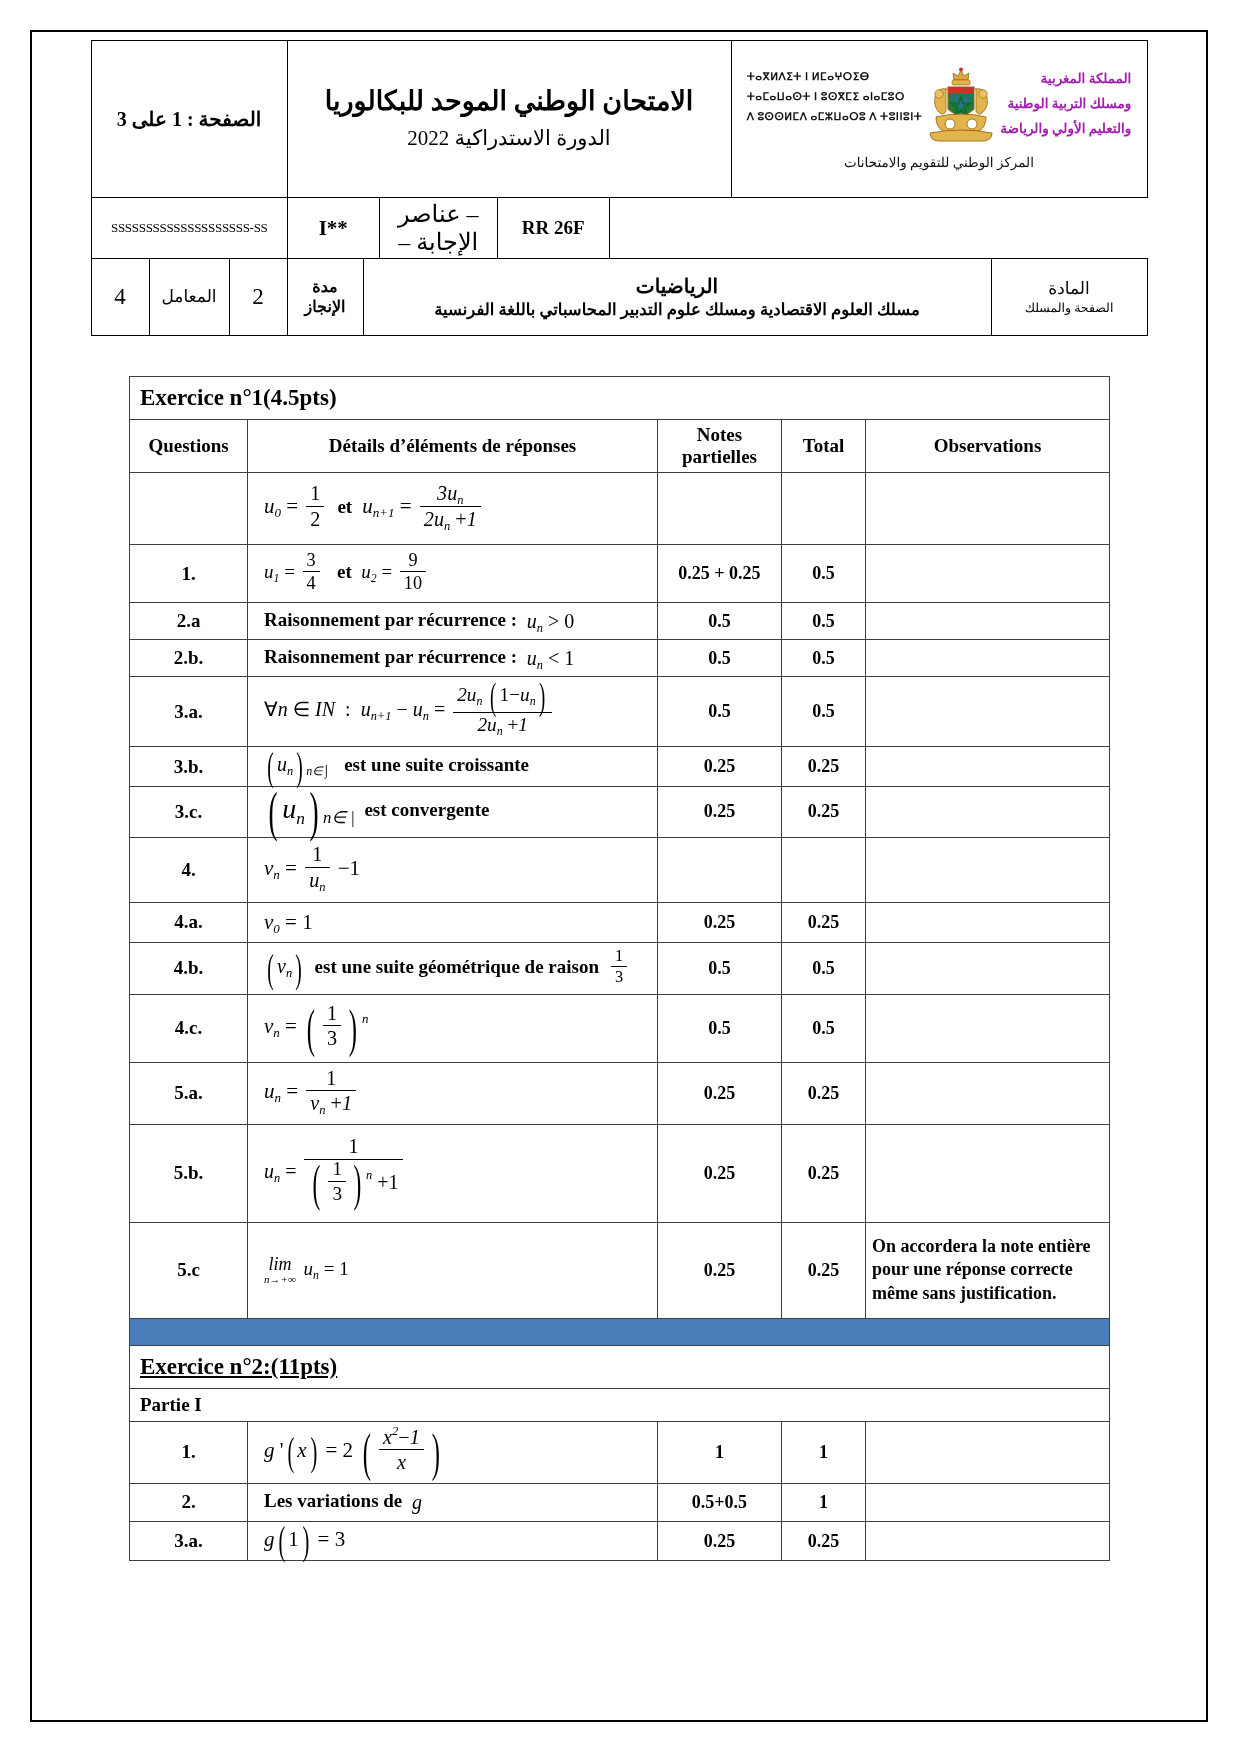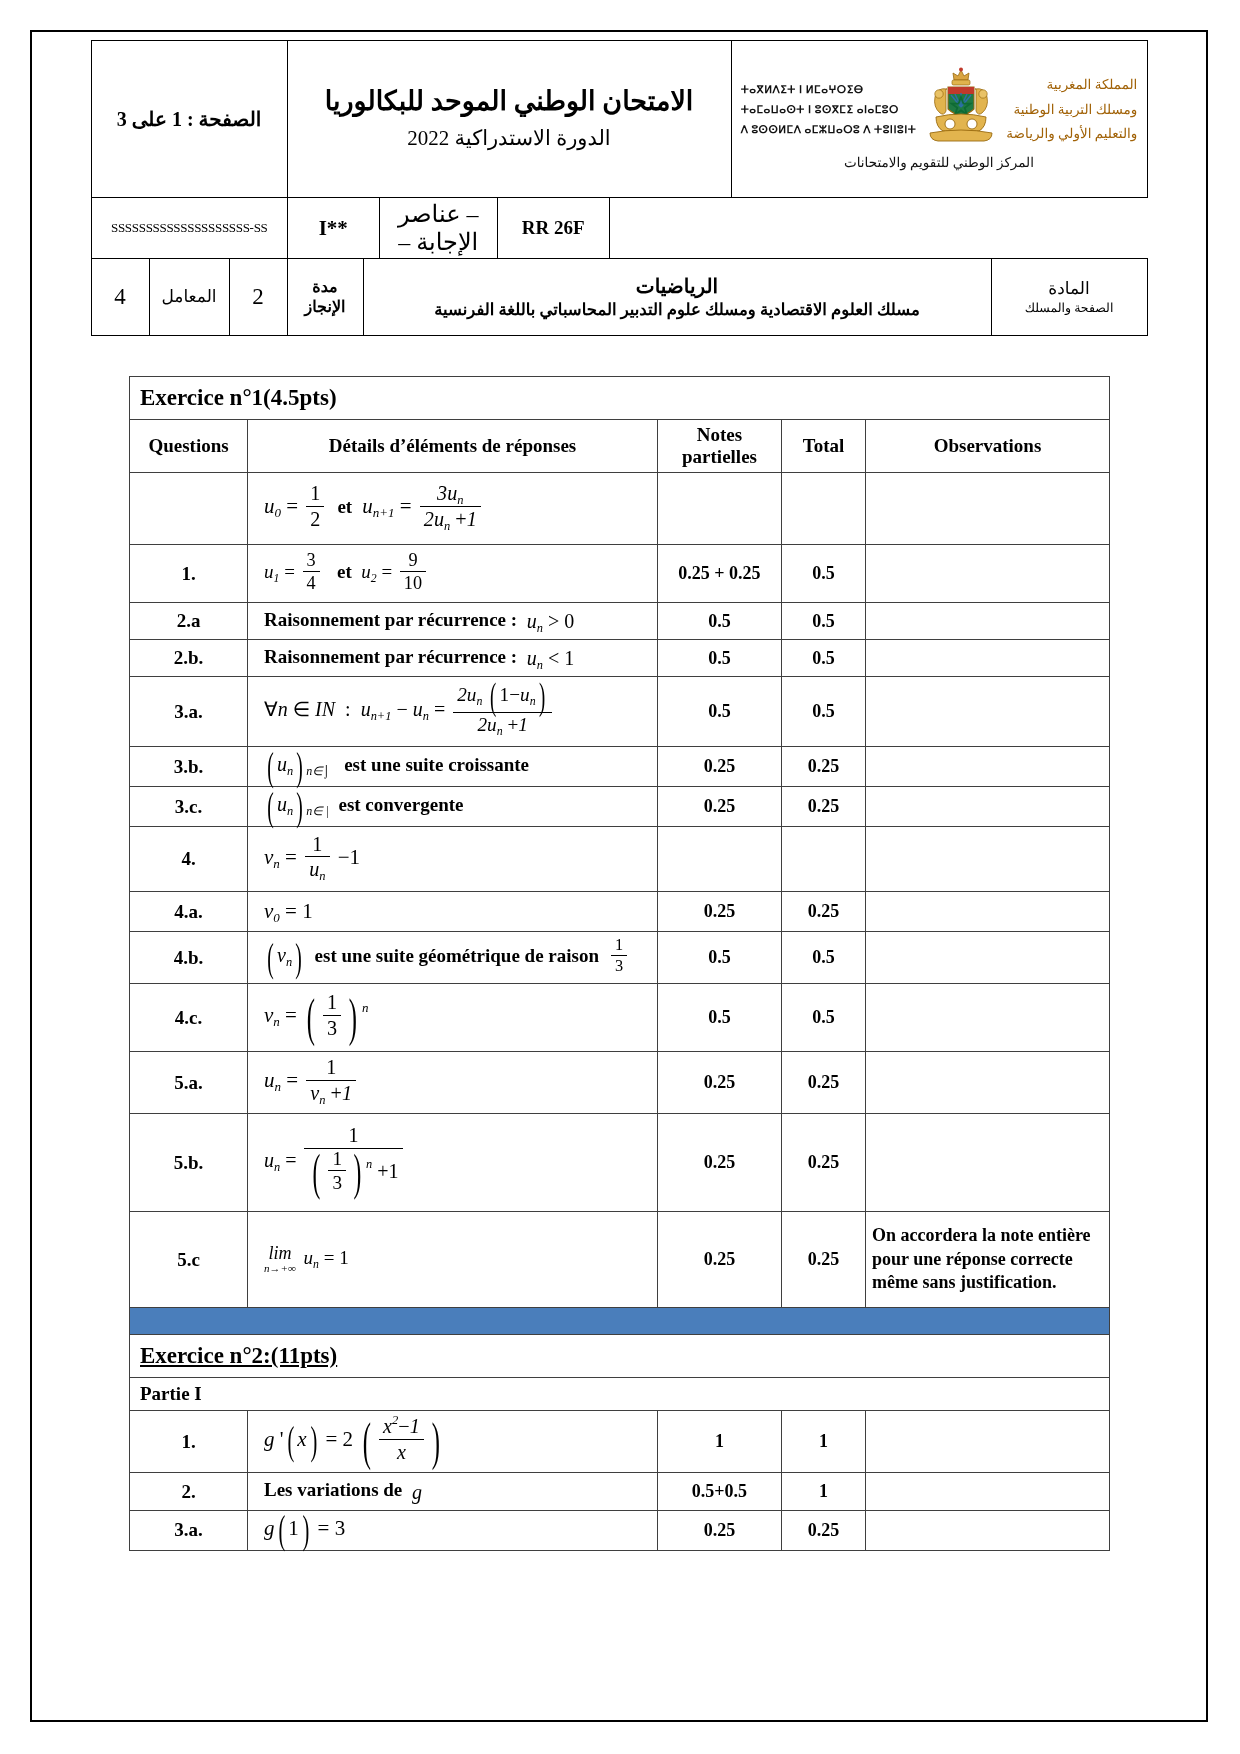--- a/index.html
+++ b/index.html
@@ -67,40 +67,40 @@
     line-height: 1.5;
     margin-top: 4px;
   }
   .cell-logo {
     height: 148px;
     padding: 4px 6px !important;
   }
   .logo-wrap {
     display: flex;
     flex-direction: row;
-    align-items: center;
     justify-content: center;
-    gap: 8px;
+    gap: 2px;
   }
   .tifinagh {
     font-size: 10.5px;
     font-weight: bold;
     line-height: 1.9;
     letter-spacing: .5px;
     text-align: left;
     white-space: nowrap;
     color: #111;
   }
   .arab-min {
     font-size: 13.5px;
     direction: rtl;
     line-height: 1.85;
     text-align: right;
     white-space: nowrap;
-    color: #a16207;
+    color: #a21caf;
+    font-weight: bold;
   }
   .logo-bottom {
     font-size: 13.5px;
     direction: rtl;
     text-align: center;
     margin-top: 1px;
     color: #111;
     white-space: nowrap;
   }
 
@@ -492,21 +492,21 @@
           <span class="txtb">&nbsp;&nbsp;</span><span class="txtb">est une suite croissante</span>
         </td>
         <td class="ncell">0.25</td>
         <td class="tcell">0.25</td>
         <td class="ocell"></td>
       </tr>
 
       <tr style="height:40px">
         <td class="qcell">3.c.</td>
         <td class="dcell">
-          <span class="m" style="font-size:20px"><span class="medparen">(</span><span>u</span><sub>n</sub><span class="medparen">)</span><span class="subscr-small">n∈ |</span></span>
+          <span class="m" style="font-size:28px"><span class="medparen">(</span><span>u</span><sub>n</sub><span class="medparen">)</span><span class="subscr-small">n∈ |</span></span>
           <span class="txtb">&nbsp;</span><span class="txtb">est convergente</span>
         </td>
         <td class="ncell">0.25</td>
         <td class="tcell">0.25</td>
         <td class="ocell"></td>
       </tr>
 
       <tr style="height:65px">
         <td class="qcell">4.</td>
         <td class="dcell">

